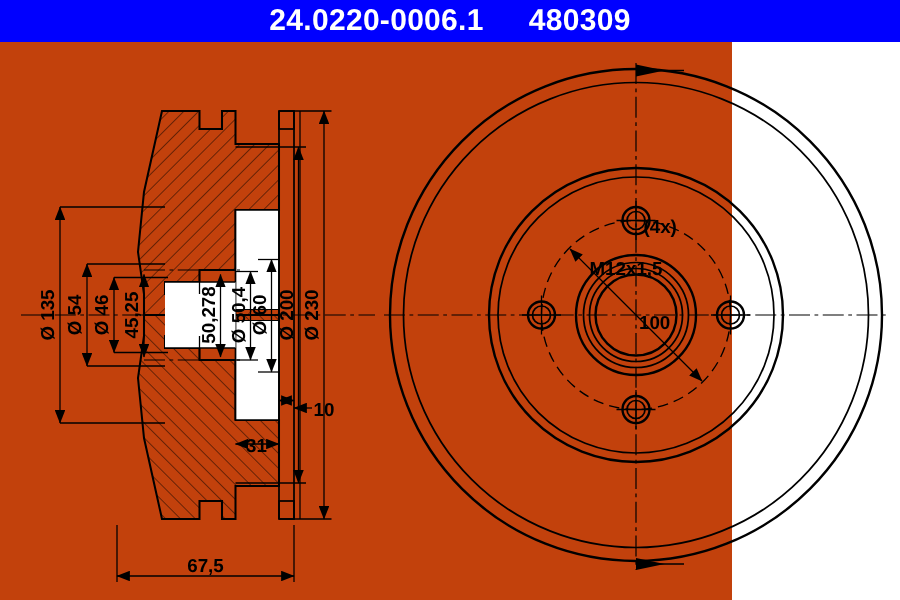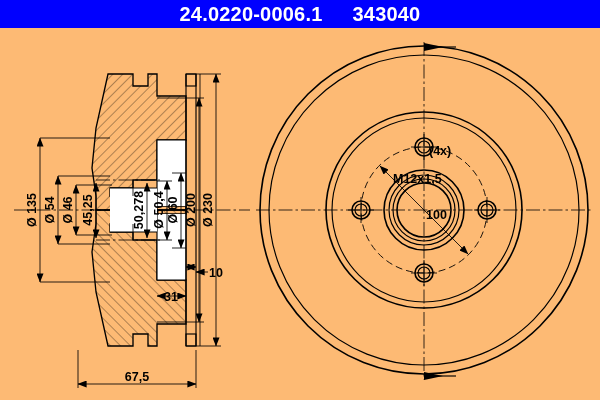--- a/index.html
+++ b/index.html
@@ -1,19 +1,19 @@
 <!DOCTYPE html>
 <html><head>
 <meta charset="utf-8">
 <title>Brake Drum Technical Drawing</title>
 <style>
   html,body{margin:0;padding:0;background:#ffffff;}
   body{width:600px;height:400px;overflow:hidden;
        font-family:"Liberation Sans","DejaVu Sans",sans-serif;}
-  #sheet{position:relative;width:600px;height:400px;background:#fdba74;}
+  #sheet{position:relative;width:488px;height:400px;background:#c2410c;}
   #titlebar{position:absolute;left:0;top:0;width:600px;height:28px;
             background:#0000ff;display:flex;align-items:center;
             justify-content:center;gap:30px;}
   #titlebar span{color:#ffffff;font-size:20px;font-weight:bold;
                  letter-spacing:0.2px;line-height:1;}
   #drawing{position:absolute;left:0;top:28px;width:600px;height:372px;}
   svg{display:block;}
   .ln{stroke:#000;fill:none;}
   .thick{stroke-width:1.6;}
   .med{stroke-width:1.15;}
@@ -29,21 +29,21 @@
   .solidfill{fill:#000;stroke:none;}
   .white{fill:#fff;stroke:none;}
 </style>
 </head>
 <body>
 
 <div id="sheet">
 
   <div id="titlebar" style="background: rgb(0, 0, 255);">
     <span style="color: rgb(255, 255, 255);">24.0220-0006.1</span>
-    <span style="color: rgb(255, 255, 255);">343040</span>
+    <span style="color: rgb(255, 255, 255);">480309</span>
   </div>
 
   <div id="drawing">
   <svg width="600" height="372" viewBox="0 0 600 372">
 
     <defs>
       <marker id="ar" markerWidth="9" markerHeight="7" refX="8.6" refY="3.5" orient="auto" markerUnits="userSpaceOnUse">
         <path d="M0,0 L9,3.5 L0,7 z" fill="#000"></path>
       </marker>
       <marker id="arb" markerWidth="9" markerHeight="7" refX="0.4" refY="3.5" orient="auto" markerUnits="userSpaceOnUse">

